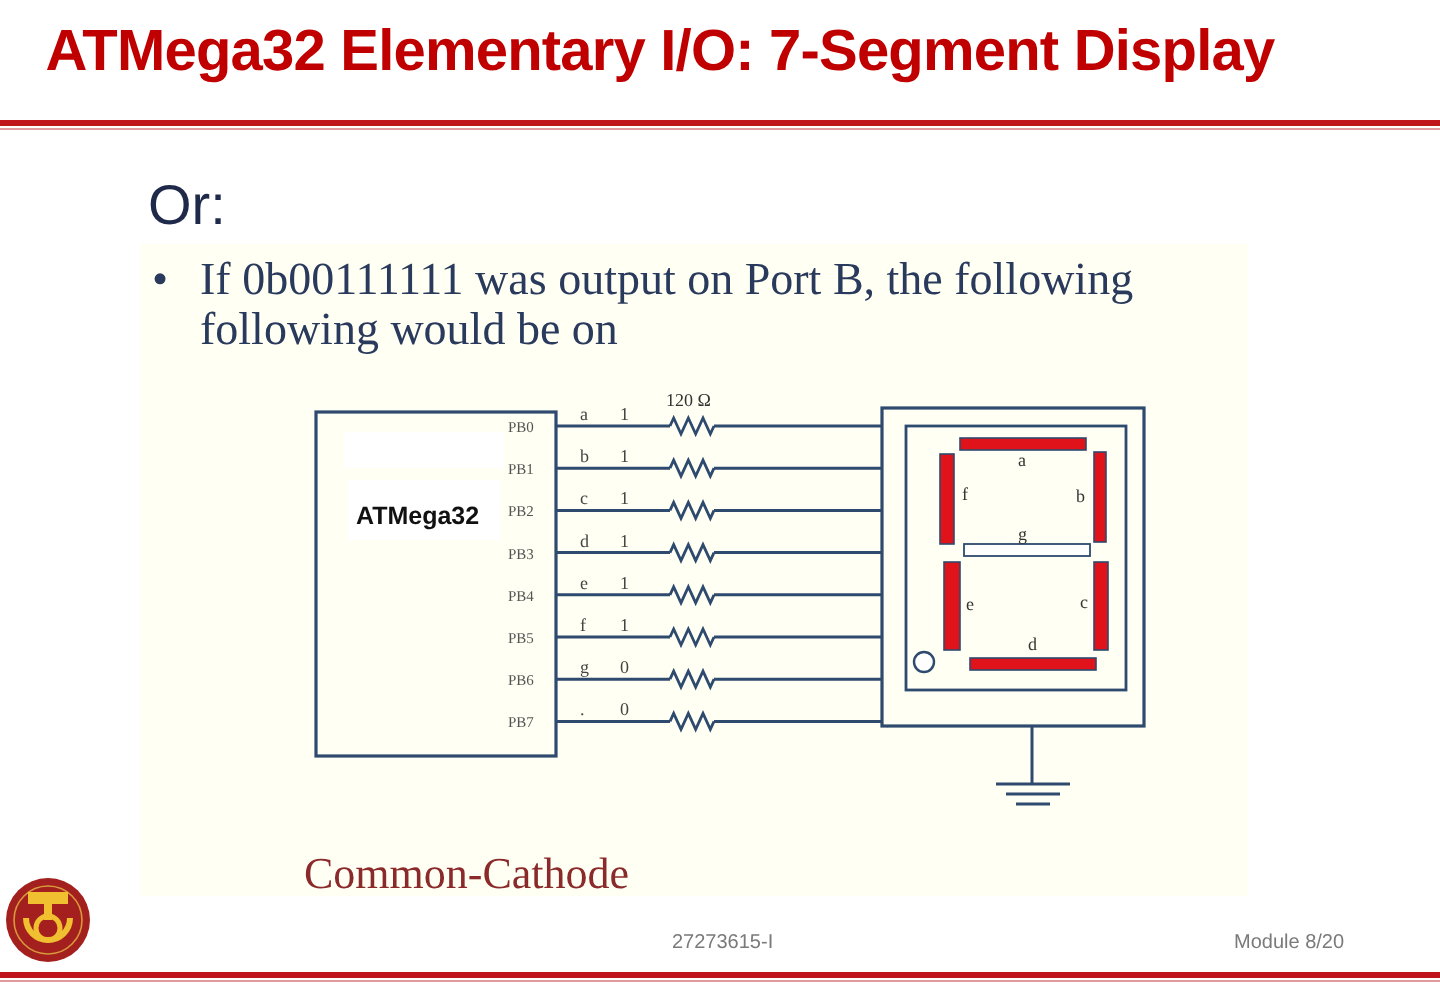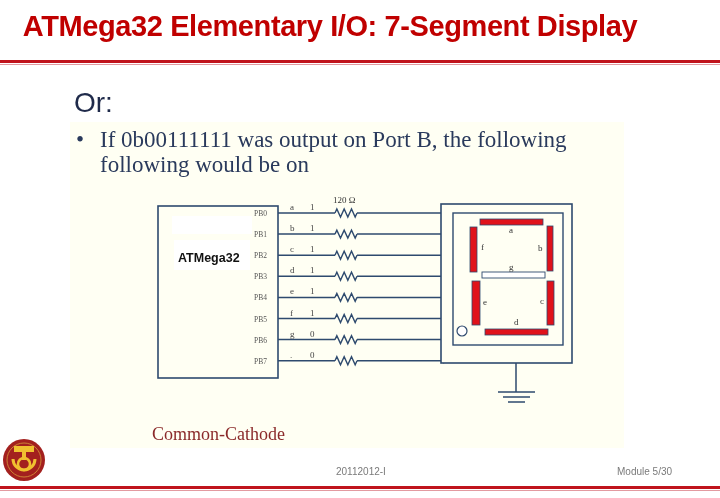--- a/index.html
+++ b/index.html
@@ -5,21 +5,21 @@
   html, body { margin:0; padding:0; }
   body { width:720px; height:498px; background:#ffffff; position:relative; overflow:hidden; font-family:"Liberation Sans", sans-serif; }
   .title { position:absolute; left:0; top:10px; width:660px; text-align:center; color:#c00000; font-weight:bold; font-size:29px; letter-spacing:-0.4px; font-family:"Liberation Sans", sans-serif; }
   .rule-top { position:absolute; left:0; top:60px; width:720px; height:3px; background:#c0141c; }
   .rule-top2 { position:absolute; left:0; top:64px; width:720px; height:1px; background:#e29aa0; }
   .subhead { position:absolute; left:74px; top:87px; font-size:28px; color:#1f2a4a; font-family:"Liberation Sans", sans-serif; }
   .panel { position:absolute; left:70px; top:122px; width:554px; height:326px; background:#fffff3; }
   .bullet { position:absolute; left:76px; top:127px; font-family:"Liberation Serif", serif; font-size:23px; line-height:25px; color:#2a3a5c; width:540px; }
   .bullet .dot { position:absolute; left:0; top:0; }
   .bullet .txt { position:absolute; left:24px; top:0; width:520px; }
-  .caption { position:absolute; left:152px; top:424px; font-family:"Liberation Serif", serif; font-size:18px; color:#8b2a2a; }
+  .caption { position:absolute; left:152px; top:424px; font-family:"Liberation Serif", serif; font-size:22px; color:#8b2a2a; }
   svg.diagram { position:absolute; left:0; top:0; }
   .rule-bot { position:absolute; left:0; top:486px; width:720px; height:3px; background:#c0141c; }
   .rule-bot2 { position:absolute; left:0; top:490px; width:720px; height:1px; background:#e29aa0; }
   .footer-center { position:absolute; left:336px; top:466px; font-size:10px; color:#7a7a7a; }
   .footer-right { position:absolute; left:617px; top:466px; font-size:10px; color:#7a7a7a; }
   .logo { position:absolute; left:2px; top:437px; width:44px; height:46px; }
 </style>
 </head>
 <body>
 
@@ -152,16 +152,16 @@
 
 <svg class="logo" viewBox="0 0 44 46">
   <circle cx="22" cy="23" r="21" fill="#a3201e"></circle>
   <circle cx="22" cy="23" r="17" fill="none" stroke="#d89a3a" stroke-width="0.8"></circle>
   <rect x="12" y="9" width="20" height="6" fill="#f0c030"></rect>
   <rect x="20" y="15" width="4" height="8" fill="#f0c030"></rect>
   <path d="M11 22 A11 11 0 0 0 33 22" fill="none" stroke="#f0c030" stroke-width="3"></path>
   <circle cx="22" cy="27" r="6" fill="none" stroke="#f0c030" stroke-width="2.5"></circle>
 </svg>
 
-<div class="footer-center">20112012-I</div>
-<div class="footer-right">Module 5/30</div>
+<div class="footer-center">27273615-I</div>
+<div class="footer-right">Module 8/20</div>
 <div class="rule-bot"></div>
 <div class="rule-bot2"></div>
 
 </body></html>

